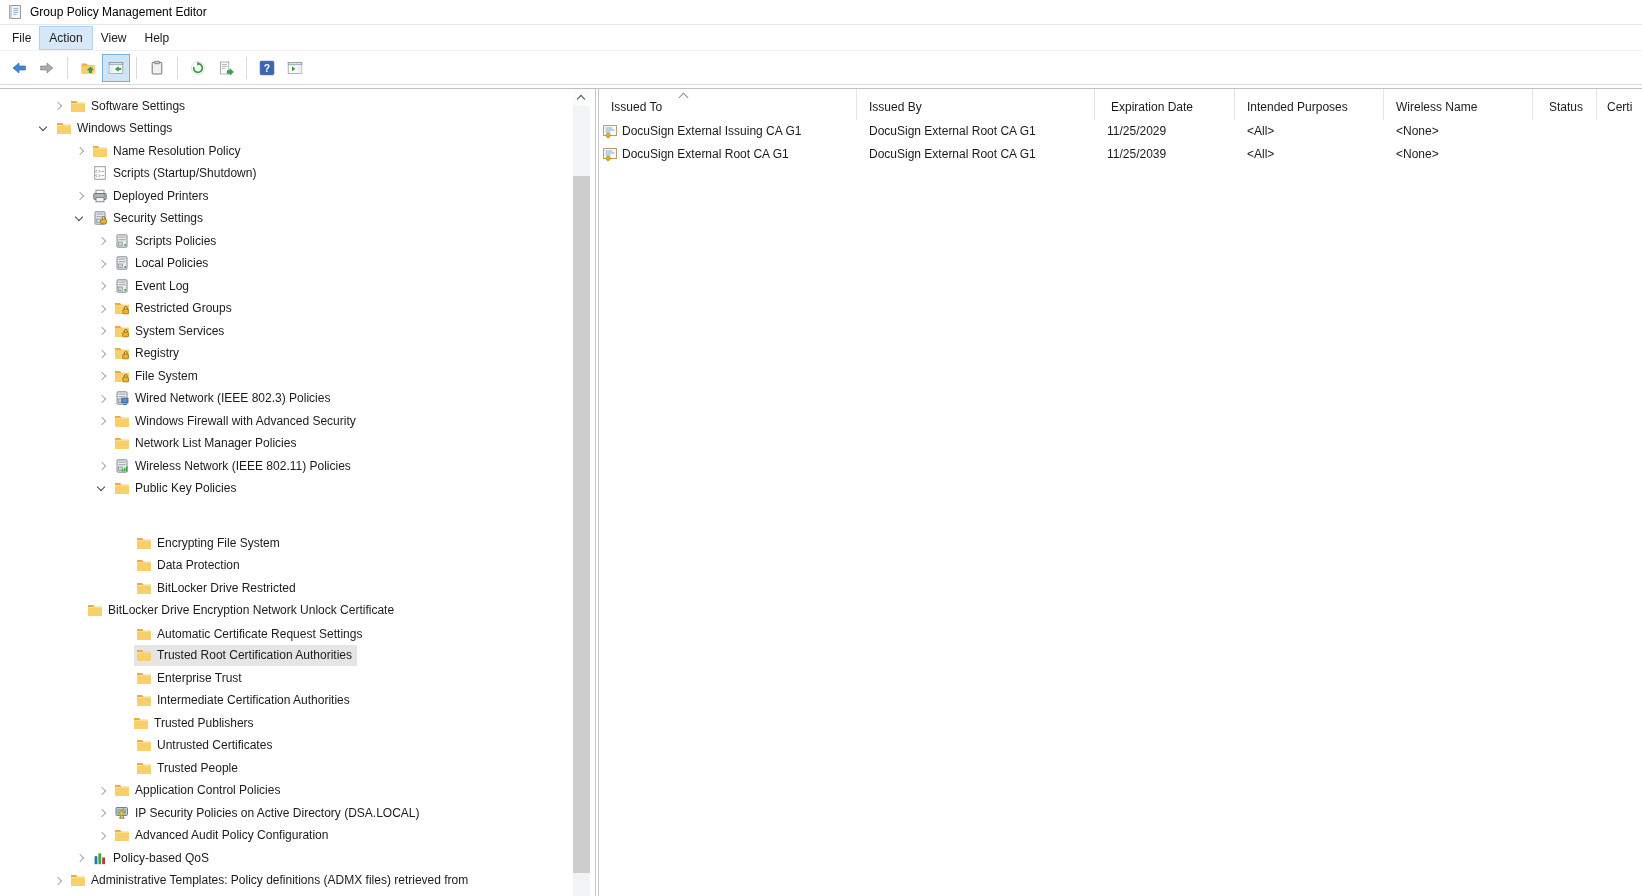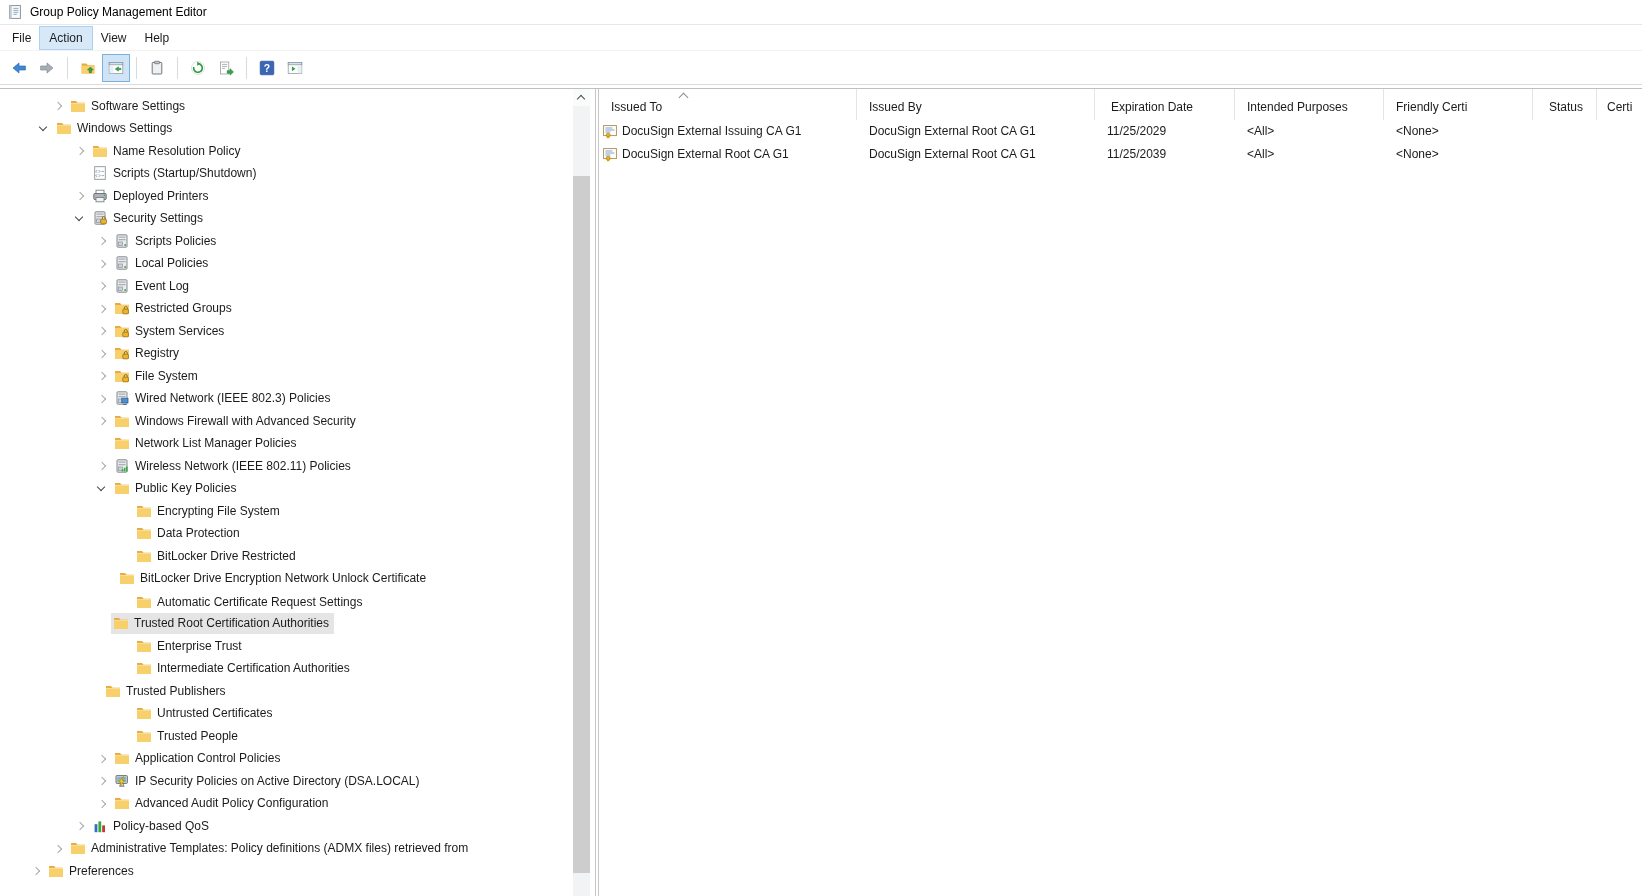--- a/index.html
+++ b/index.html
@@ -416,87 +416,87 @@
             <span class="icon">
               <svg viewBox="0 0 16 16">
                 <path d="M1 3h5l1.6 1.8H15V14H1z" fill="#eaa941"></path>
                 <rect x="1" y="5" width="14" height="9" fill="#f7d06b"></rect>
                 <path d="M1 5.4h14" stroke="#fbe49c" stroke-width="0.8"></path>
               </svg>
             </span>
             <span class="t-label">Public Key Policies</span>
           </span>
         </div>
+        <div class="tree-row" style="padding-left: 116px; margin-top: 32px;">
+          <span class="chev"></span>
+          <span class="t-content">
+            <span class="icon">
+              <svg viewBox="0 0 16 16">
+                <path d="M1 3h5l1.6 1.8H15V14H1z" fill="#eaa941"></path>
+                <rect x="1" y="5" width="14" height="9" fill="#f7d06b"></rect>
+                <path d="M1 5.4h14" stroke="#fbe49c" stroke-width="0.8"></path>
+              </svg>
+            </span>
+            <span class="t-label">Encrypting File System</span>
+          </span>
+        </div>
         <div class="tree-row" style="padding-left: 116px;">
           <span class="chev"></span>
           <span class="t-content">
             <span class="icon">
               <svg viewBox="0 0 16 16">
                 <path d="M1 3h5l1.6 1.8H15V14H1z" fill="#eaa941"></path>
                 <rect x="1" y="5" width="14" height="9" fill="#f7d06b"></rect>
                 <path d="M1 5.4h14" stroke="#fbe49c" stroke-width="0.8"></path>
               </svg>
             </span>
-            <span class="t-label">Encrypting File System</span>
+            <span class="t-label">Data Protection</span>
           </span>
         </div>
         <div class="tree-row" style="padding-left: 116px;">
           <span class="chev"></span>
           <span class="t-content">
             <span class="icon">
               <svg viewBox="0 0 16 16">
                 <path d="M1 3h5l1.6 1.8H15V14H1z" fill="#eaa941"></path>
                 <rect x="1" y="5" width="14" height="9" fill="#f7d06b"></rect>
                 <path d="M1 5.4h14" stroke="#fbe49c" stroke-width="0.8"></path>
               </svg>
             </span>
-            <span class="t-label">Data Protection</span>
+            <span class="t-label">BitLocker Drive Restricted</span>
+          </span>
+        </div>
+        <div class="tree-row" style="padding-left: 67px;">
+          <span class="chev"></span>
+          <span class="t-content">
+            <span class="icon">
+              <svg viewBox="0 0 16 16">
+                <path d="M1 3h5l1.6 1.8H15V14H1z" fill="#eaa941"></path>
+                <rect x="1" y="5" width="14" height="9" fill="#f7d06b"></rect>
+                <path d="M1 5.4h14" stroke="#fbe49c" stroke-width="0.8"></path>
+              </svg>
+            </span>
+            <span class="t-label">BitLocker Drive Encryption Network Unlock Certificate</span>
+          </span>
+        </div>
+        <div class="tree-row" style="padding-left: 116px; align-items: flex-end;">
+          <span class="chev"></span>
+          <span class="t-content">
+            <span class="icon">
+              <svg viewBox="0 0 16 16">
+                <path d="M1 3h5l1.6 1.8H15V14H1z" fill="#eaa941"></path>
+                <rect x="1" y="5" width="14" height="9" fill="#f7d06b"></rect>
+                <path d="M1 5.4h14" stroke="#fbe49c" stroke-width="0.8"></path>
+              </svg>
+            </span>
+            <span class="t-label">Automatic Certificate Request Settings</span>
           </span>
         </div>
         <div class="tree-row" style="padding-left: 116px;">
           <span class="chev"></span>
-          <span class="t-content">
-            <span class="icon">
-              <svg viewBox="0 0 16 16">
-                <path d="M1 3h5l1.6 1.8H15V14H1z" fill="#eaa941"></path>
-                <rect x="1" y="5" width="14" height="9" fill="#f7d06b"></rect>
-                <path d="M1 5.4h14" stroke="#fbe49c" stroke-width="0.8"></path>
-              </svg>
-            </span>
-            <span class="t-label">BitLocker Drive Restricted</span>
-          </span>
-        </div>
-        <div class="tree-row" style="padding-left: 67px; margin-left: 32px;">
-          <span class="chev"></span>
-          <span class="t-content">
-            <span class="icon">
-              <svg viewBox="0 0 16 16">
-                <path d="M1 3h5l1.6 1.8H15V14H1z" fill="#eaa941"></path>
-                <rect x="1" y="5" width="14" height="9" fill="#f7d06b"></rect>
-                <path d="M1 5.4h14" stroke="#fbe49c" stroke-width="0.8"></path>
-              </svg>
-            </span>
-            <span class="t-label">BitLocker Drive Encryption Network Unlock Certificate</span>
-          </span>
-        </div>
-        <div class="tree-row" style="padding-left: 116px; align-items: flex-end;">
-          <span class="chev"></span>
-          <span class="t-content">
-            <span class="icon">
-              <svg viewBox="0 0 16 16">
-                <path d="M1 3h5l1.6 1.8H15V14H1z" fill="#eaa941"></path>
-                <rect x="1" y="5" width="14" height="9" fill="#f7d06b"></rect>
-                <path d="M1 5.4h14" stroke="#fbe49c" stroke-width="0.8"></path>
-              </svg>
-            </span>
-            <span class="t-label">Automatic Certificate Request Settings</span>
-          </span>
-        </div>
-        <div class="tree-row" style="padding-left: 60px; gap: 33px;">
-          <span class="chev"></span>
           <span class="t-content selected">
             <span class="icon">
               <svg viewBox="0 0 16 16">
                 <path d="M1 3h5l1.6 1.8H15V14H1z" fill="#eaa941"></path>
                 <rect x="1" y="5" width="14" height="9" fill="#f7d06b"></rect>
                 <path d="M1 5.4h14" stroke="#fbe49c" stroke-width="0.8"></path>
               </svg>
             </span>
             <span class="t-label">Trusted Root Certification Authorities</span>
           </span>
@@ -520,21 +520,21 @@
             <span class="icon">
               <svg viewBox="0 0 16 16">
                 <path d="M1 3h5l1.6 1.8H15V14H1z" fill="#eaa941"></path>
                 <rect x="1" y="5" width="14" height="9" fill="#f7d06b"></rect>
                 <path d="M1 5.4h14" stroke="#fbe49c" stroke-width="0.8"></path>
               </svg>
             </span>
             <span class="t-label">Intermediate Certification Authorities</span>
           </span>
         </div>
-        <div class="tree-row" style="padding-left: 85px;">
+        <div class="tree-row" style="padding-left: 113px;">
           <span class="chev"></span>
           <span class="t-content">
             <span class="icon">
               <svg viewBox="0 0 16 16">
                 <path d="M1 3h5l1.6 1.8H15V14H1z" fill="#eaa941"></path>
                 <rect x="1" y="5" width="14" height="9" fill="#f7d06b"></rect>
                 <path d="M1 5.4h14" stroke="#fbe49c" stroke-width="0.8"></path>
               </svg>
             </span>
             <span class="t-label">Trusted Publishers</span>
@@ -651,21 +651,21 @@
       <div class="sb-thumb"></div>
     </div>
   </div>
   <div class="divider"></div>
   <div class="list-pane">
     <div class="list-header">
       <div class="hcell c1">Issued To</div>
       <div class="hcell c2">Issued By</div>
       <div class="hcell c3">Expiration Date</div>
       <div class="hcell c4">Intended Purposes</div>
-      <div class="hcell c5">Friendly Certi</div>
+      <div class="hcell c5">Wireless Name</div>
       <div class="hcell c6">Status</div>
       <div class="hcell c7">Certi</div>
       <div class="sort-caret"></div>
     </div>
     <div id="list-rows">
         <div class="list-row">
           <div class="lcell c1 first" style="border-right: none;">
             <span class="icon">
               <svg viewBox="0 0 16 16">
                 <rect x="1.6" y="2.6" width="12.8" height="10" fill="#fffef8" stroke="#ad8b55" stroke-width="0.9"></rect>

